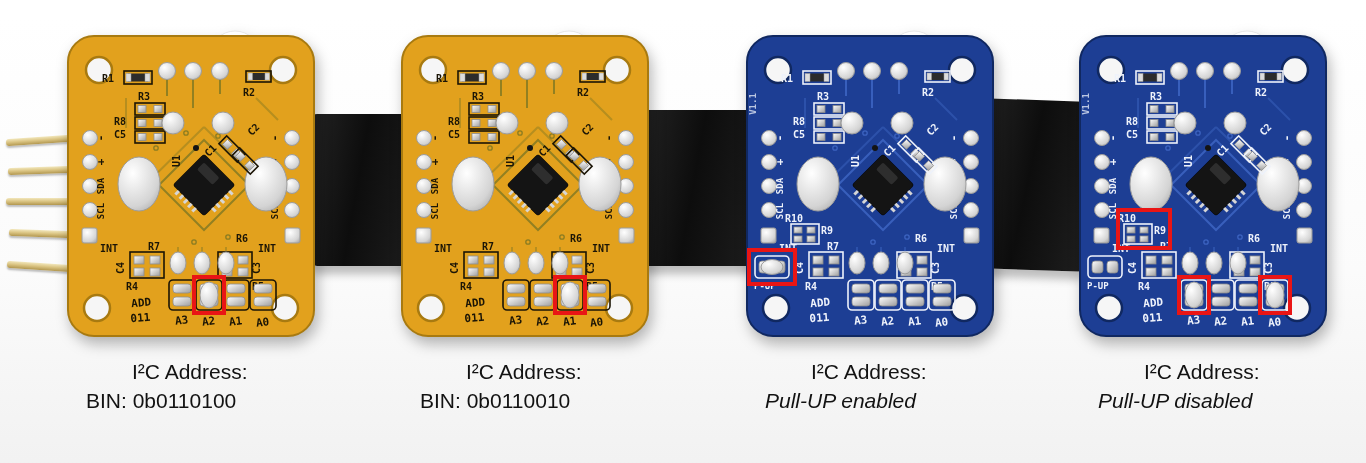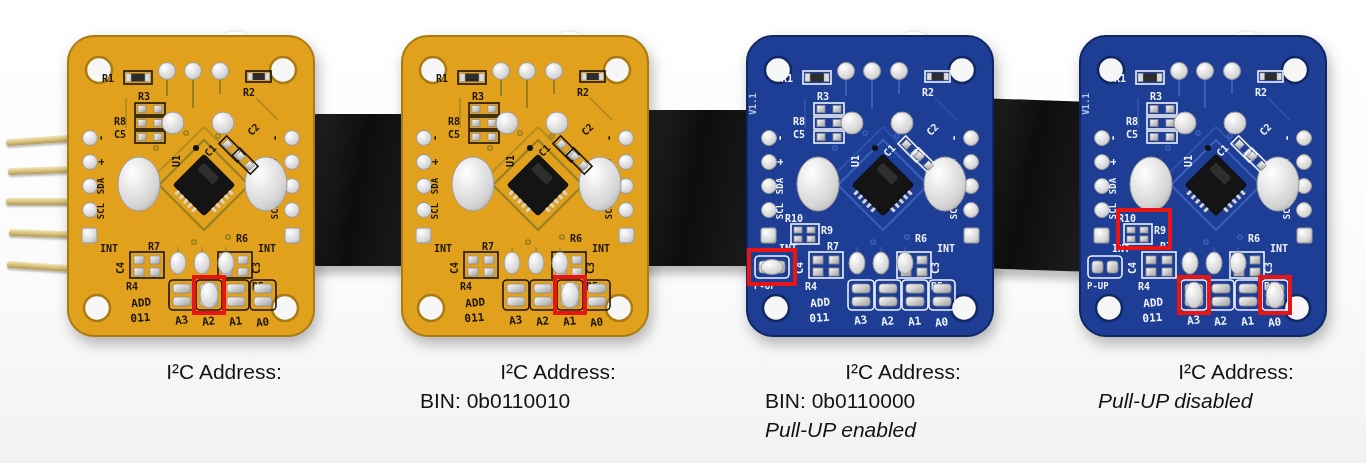--- a/index.html
+++ b/index.html
@@ -9,21 +9,21 @@
     font-family:"Liberation Sans",sans-serif;
   }
   
   .board-col{position:absolute;top:10px;width:250px;height:450px;}
   .board-host{position:relative;width:250px;height:315px;}
   .board-host svg{width:250px;height:315px;overflow:visible;
     filter:drop-shadow(3px 7px 7px rgba(0,0,0,0.28));}
   
   .caption{margin-top:14px;padding-left:20px;color:#121212;
     font-size:21px;line-height:29px;font-weight:400;}
-  .cap-title{margin-left:46px;text-align:center;}
+  .cap-title{margin-left:46px;}
   .cap-note{font-style:italic;font-weight:500;}
   
   .connector{position:absolute;border-radius:5px;
     background:linear-gradient(100deg,#232323 0%,#0d0d0d 45%,#161616 75%,#1f1f1f 100%);
     box-shadow:0 8px 9px rgba(0,0,0,0.25);}
   .pin{position:absolute;height:7px;border-radius:3px;
     background:linear-gradient(180deg,#f2e7bc 0%,#dcc685 45%,#b2974f 100%);
     box-shadow:0 2px 2px rgba(0,0,0,0.25);}
   
   .body{fill:var(--board,#dfa120);stroke:var(--edge,#a87a10);stroke-width:2;}
@@ -283,20 +283,21 @@
 
   <rect class="hl hl-a3" x="101" y="249" width="30" height="36"></rect>
   <rect class="hl hl-a2" x="128" y="249" width="30" height="36"></rect>
   <rect class="hl hl-a1" x="155" y="249" width="30" height="36"></rect>
   <rect class="hl hl-a0" x="182" y="249" width="30" height="36"></rect>
   <rect class="hl hl-pup" x="4" y="222" width="46" height="34"></rect>
   <rect class="hl hl-r10" x="40" y="182" width="52" height="38"></rect>
 </svg></div>
     <div class="caption">
       <div class="cap-title">I²C Address:</div>
+      <div class="cap-line"><span>BIN:</span> <span>0b0110100</span></div>
       <div class="cap-note"></div>
     </div>
   </div>
 
   <div class="board-col" style="left:400px;">
     <div class="board-host"><svg class="board board-yellow hl-a1 br-a1" viewBox="0 0 250 315" style="--board: #e2a11d; --edge: #a87a10; --trace: #8a7c22; --silk: #1b1506;">
 
   <circle class="dome" cx="169" cy="28" r="25"></circle>
 
   <rect class="body" x="2" y="8" width="246" height="300" rx="26"></rect>
@@ -704,21 +705,20 @@
 
   <rect class="hl hl-a3" x="101" y="249" width="30" height="36"></rect>
   <rect class="hl hl-a2" x="128" y="249" width="30" height="36"></rect>
   <rect class="hl hl-a1" x="155" y="249" width="30" height="36"></rect>
   <rect class="hl hl-a0" x="182" y="249" width="30" height="36"></rect>
   <rect class="hl hl-pup" x="4" y="222" width="46" height="34"></rect>
   <rect class="hl hl-r10" x="40" y="182" width="52" height="38"></rect>
 </svg></div>
     <div class="caption">
       <div class="cap-title">I²C Address:</div>
-      <div class="cap-line"><span>BIN:</span> <span>0b0110000</span></div>
       <div class="cap-note">Pull-UP enabled</div>
     </div>
   </div>
 
   <div class="board-col" style="left:1078px;">
     <div class="board-host"><svg class="board board-blue hl-r10 hl-a3 hl-a0 br-a3 br-a0" viewBox="0 0 250 315" style="--board: #1d3e94; --edge: #102861; --trace: #3c63c0; --silk: #eef2fb;">
 
   <circle class="dome" cx="169" cy="28" r="25"></circle>
 
   <rect class="body" x="2" y="8" width="246" height="300" rx="26"></rect>

